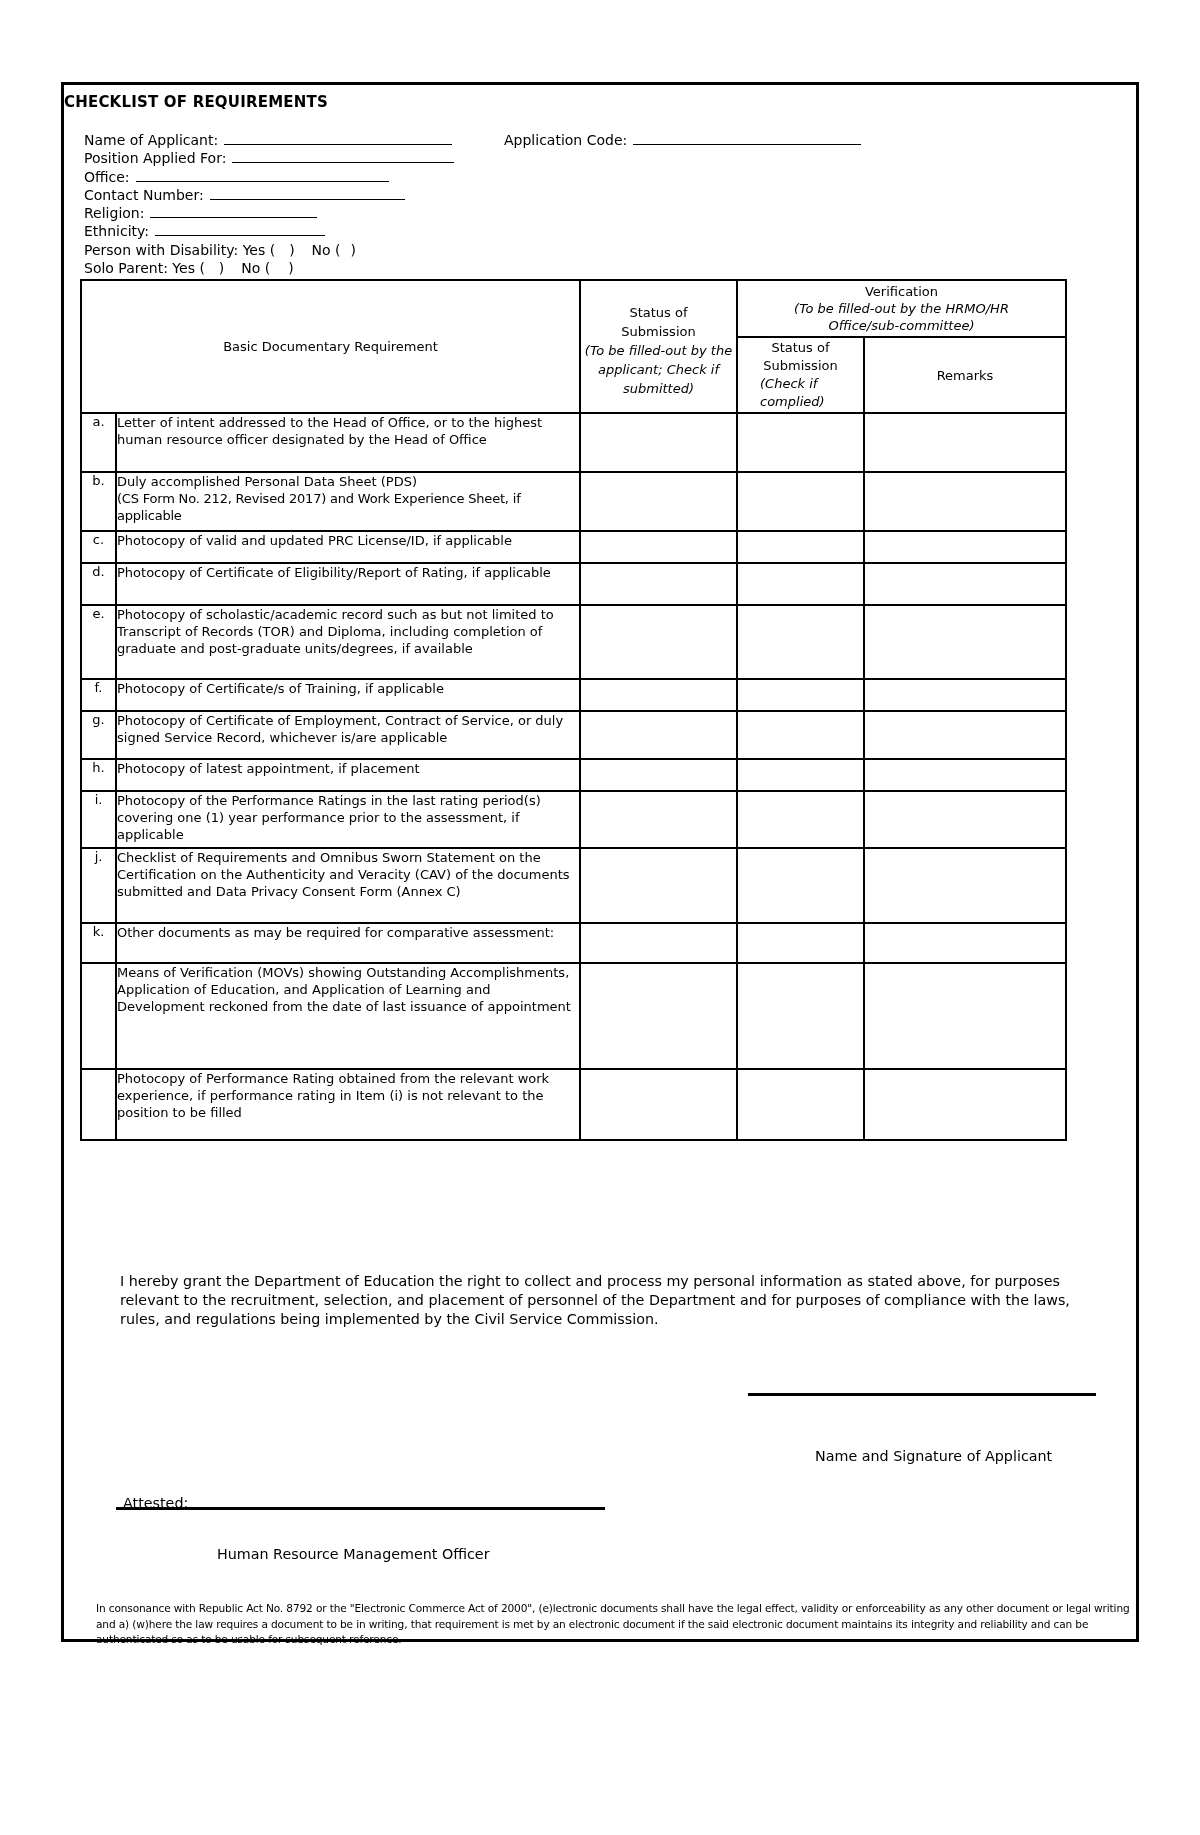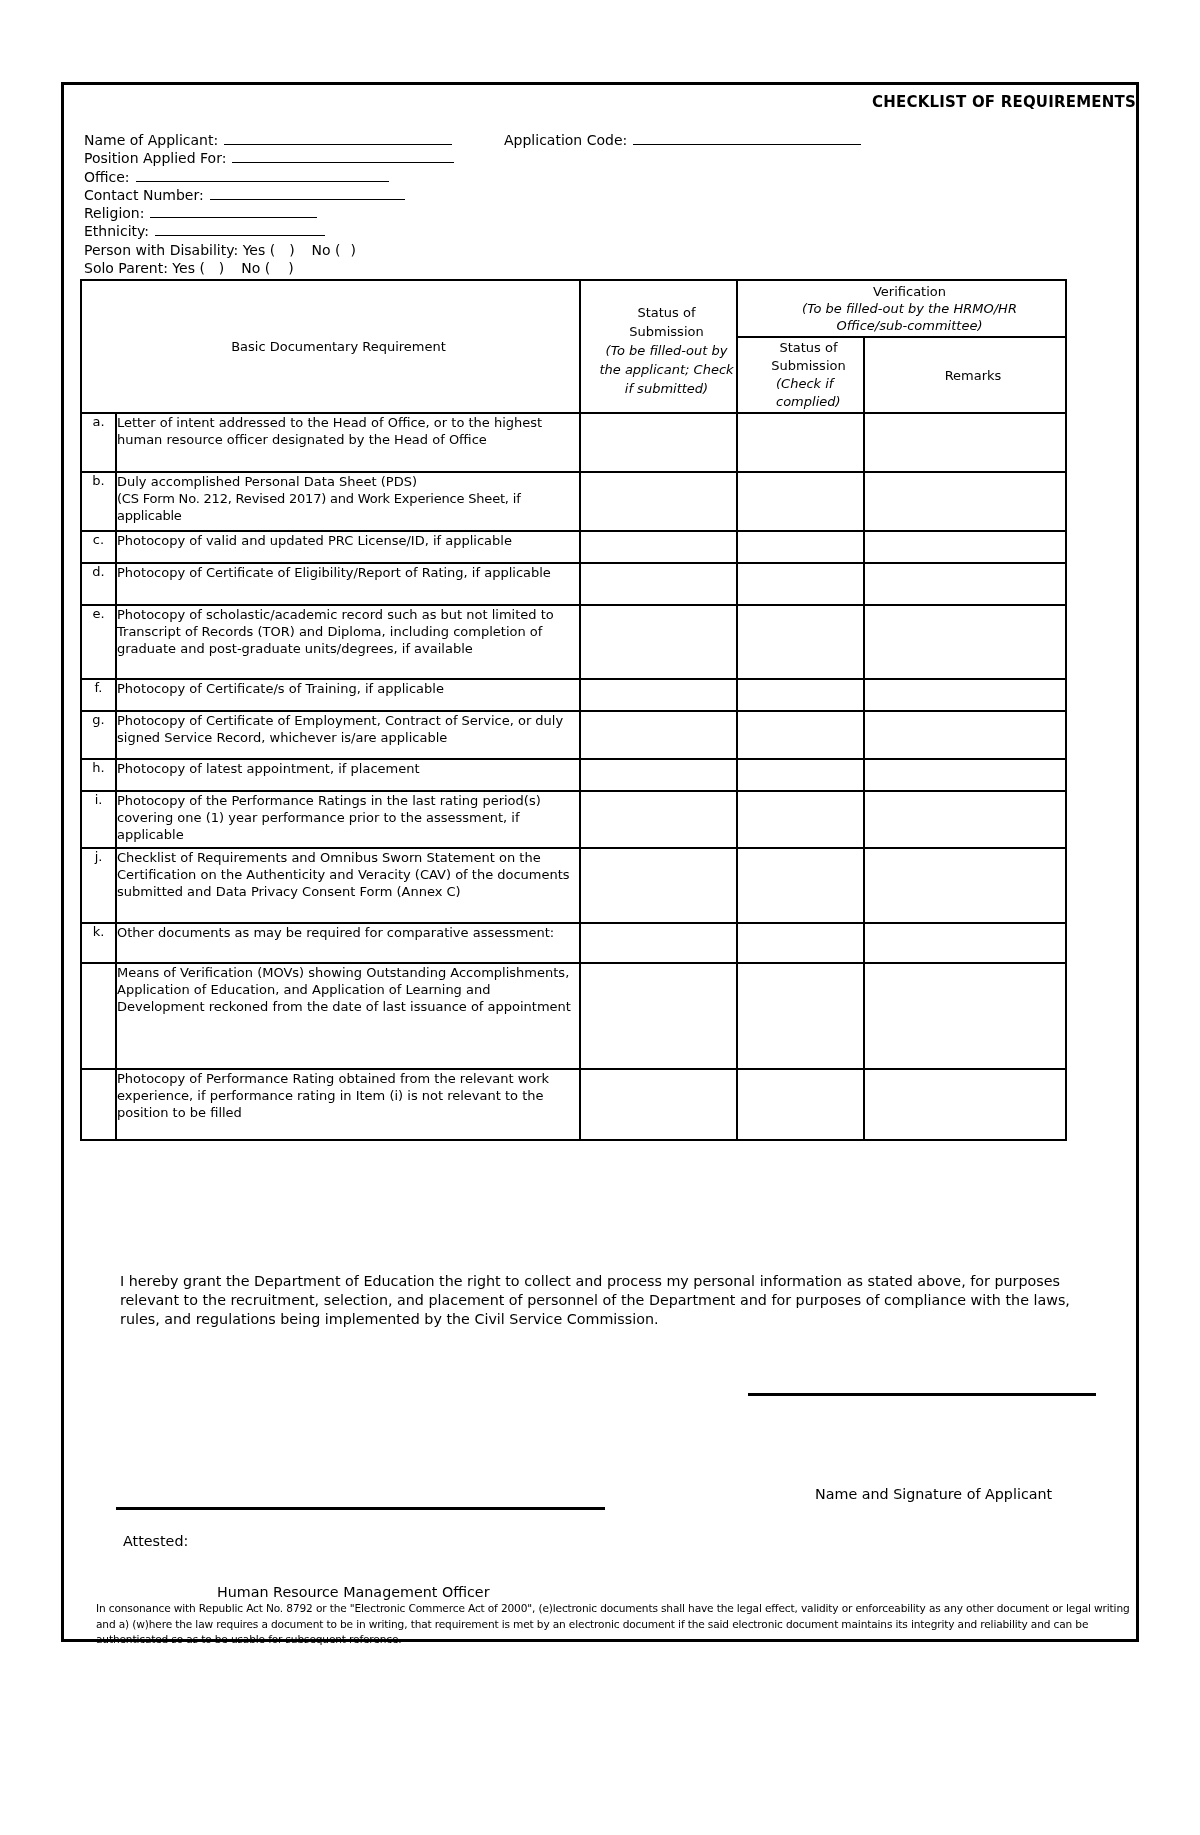--- a/index.html
+++ b/index.html
@@ -1,33 +1,33 @@
 <!DOCTYPE html>
 <html><head>
 <meta charset="utf-8">
 <style>
   html, body { margin:0; padding:0; background:#ffffff; }
   body { width:1200px; height:1835px; position:relative; font-family:"DejaVu Sans", sans-serif; color:#000; overflow:hidden; }
   .frame { position:absolute; left:61px; top:82px; width:1072px; height:1554px; border:3px solid #000; box-sizing:content-box; }
-  .title { position:absolute; left:0; right:0; top:8px; text-align:right; font-weight:bold; font-size:15px; letter-spacing:0.2px; }
+  .title { position:absolute; left:0; right:0; top:8px; text-align:left; font-weight:bold; font-size:15px; letter-spacing:0.2px; }
   .fields { position:absolute; left:20px; top:46px; font-size:14px; line-height:18.3px; }
   .fld { white-space:nowrap; height:18.3px; position:relative; }
   .blank { display:inline-block; border-bottom:1.5px solid #000; height:13px; vertical-align:baseline; margin-left:6px; }
   .appcode { position:absolute; left:440px; top:46px; font-size:14px; white-space:nowrap; }
   table.req { position:absolute; left:16px; top:194px; border-collapse:collapse; font-size:13px; table-layout:fixed; }
   table.req td, table.req th { border:2.5px solid #000; padding:0; vertical-align:top; font-weight:normal; }
-  table.req th { vertical-align:middle; text-align:center; line-height:19px;padding-left:16px; }
+  table.req th { vertical-align:middle; text-align:center; line-height:19px; }
   .it { font-style:italic; }
   td.lbl { text-align:center; padding-top:4px; line-height:16.5px; }
   td.txt { padding:3px 3px 0 3px; line-height:17px; }
   .sec-title { position:absolute; left:0; right:0; top:1065px; text-align:center; font-weight:bold; font-size:14px; }
   .para { position:absolute; left:56px; width:980px; font-size:14.3px; line-height:19px; }
   .para .h { font-weight:bold; }
   .sigline { position:absolute; height:0; border-top:3px solid #000; }
-  .siglabel { position:absolute; font-size:14.3px; white-space:nowrap;margin-top:38px; }
+  .siglabel { position:absolute; font-size:14.3px; white-space:nowrap; }
   .footnote { position:absolute; left:16px; top:1516px; width:1045px; font-size:10.6px; line-height:15.7px; letter-spacing:-0.15px;margin-left:16px; }
 </style>
 </head>
 <body>
 
 <div class="frame">
 
   <div class="title">CHECKLIST OF REQUIREMENTS</div>
 
   <div class="fields">

